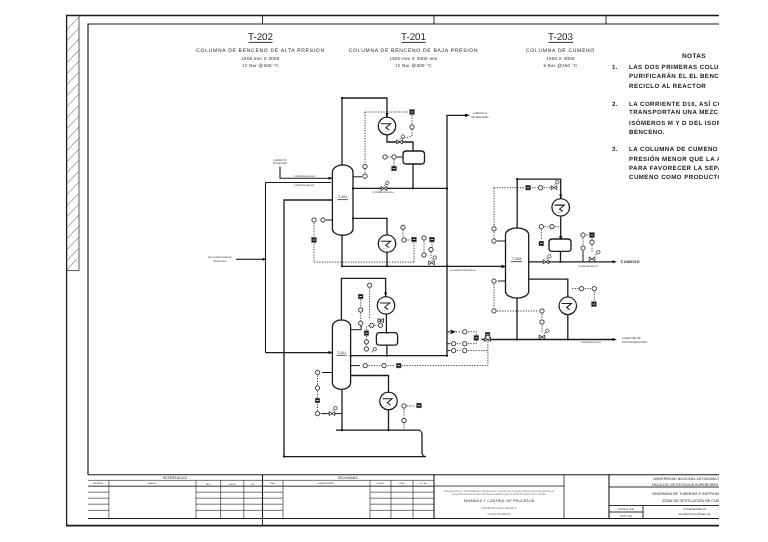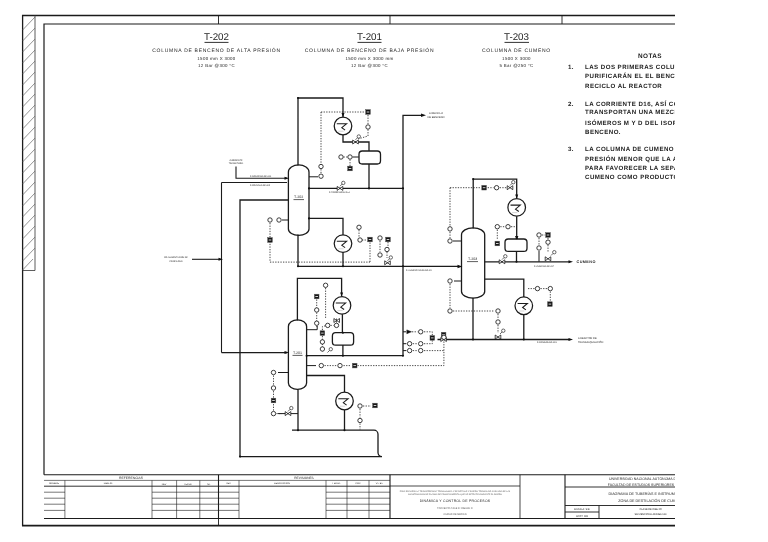--- a/index.html
+++ b/index.html
@@ -1,16 +1,16 @@
 <!DOCTYPE html>
 <html><head>
 <meta charset="utf-8">
 <style>
 html,body{margin:0;padding:0;background:#fff;}
-#sheet{position:relative;width:675px;height:542px;background:#14b8a6;overflow:hidden;}
+#sheet{position:relative;width:675px;height:542px;background:#14b8a6;overflow:hidden;margin-left:44px;}
 svg{position:absolute;top:0;left:0;}
 text{font-family:"Liberation Sans",sans-serif;fill:#1d1d1d;-webkit-font-smoothing:antialiased;text-rendering:geometricPrecision;}
 .lbl{fill:#555;}
 </style>
 </head>
 <body>
 <div id="sheet">
 <svg width="768" height="542" viewBox="0 0 768 542">
 <defs>
 <g id="inst">

